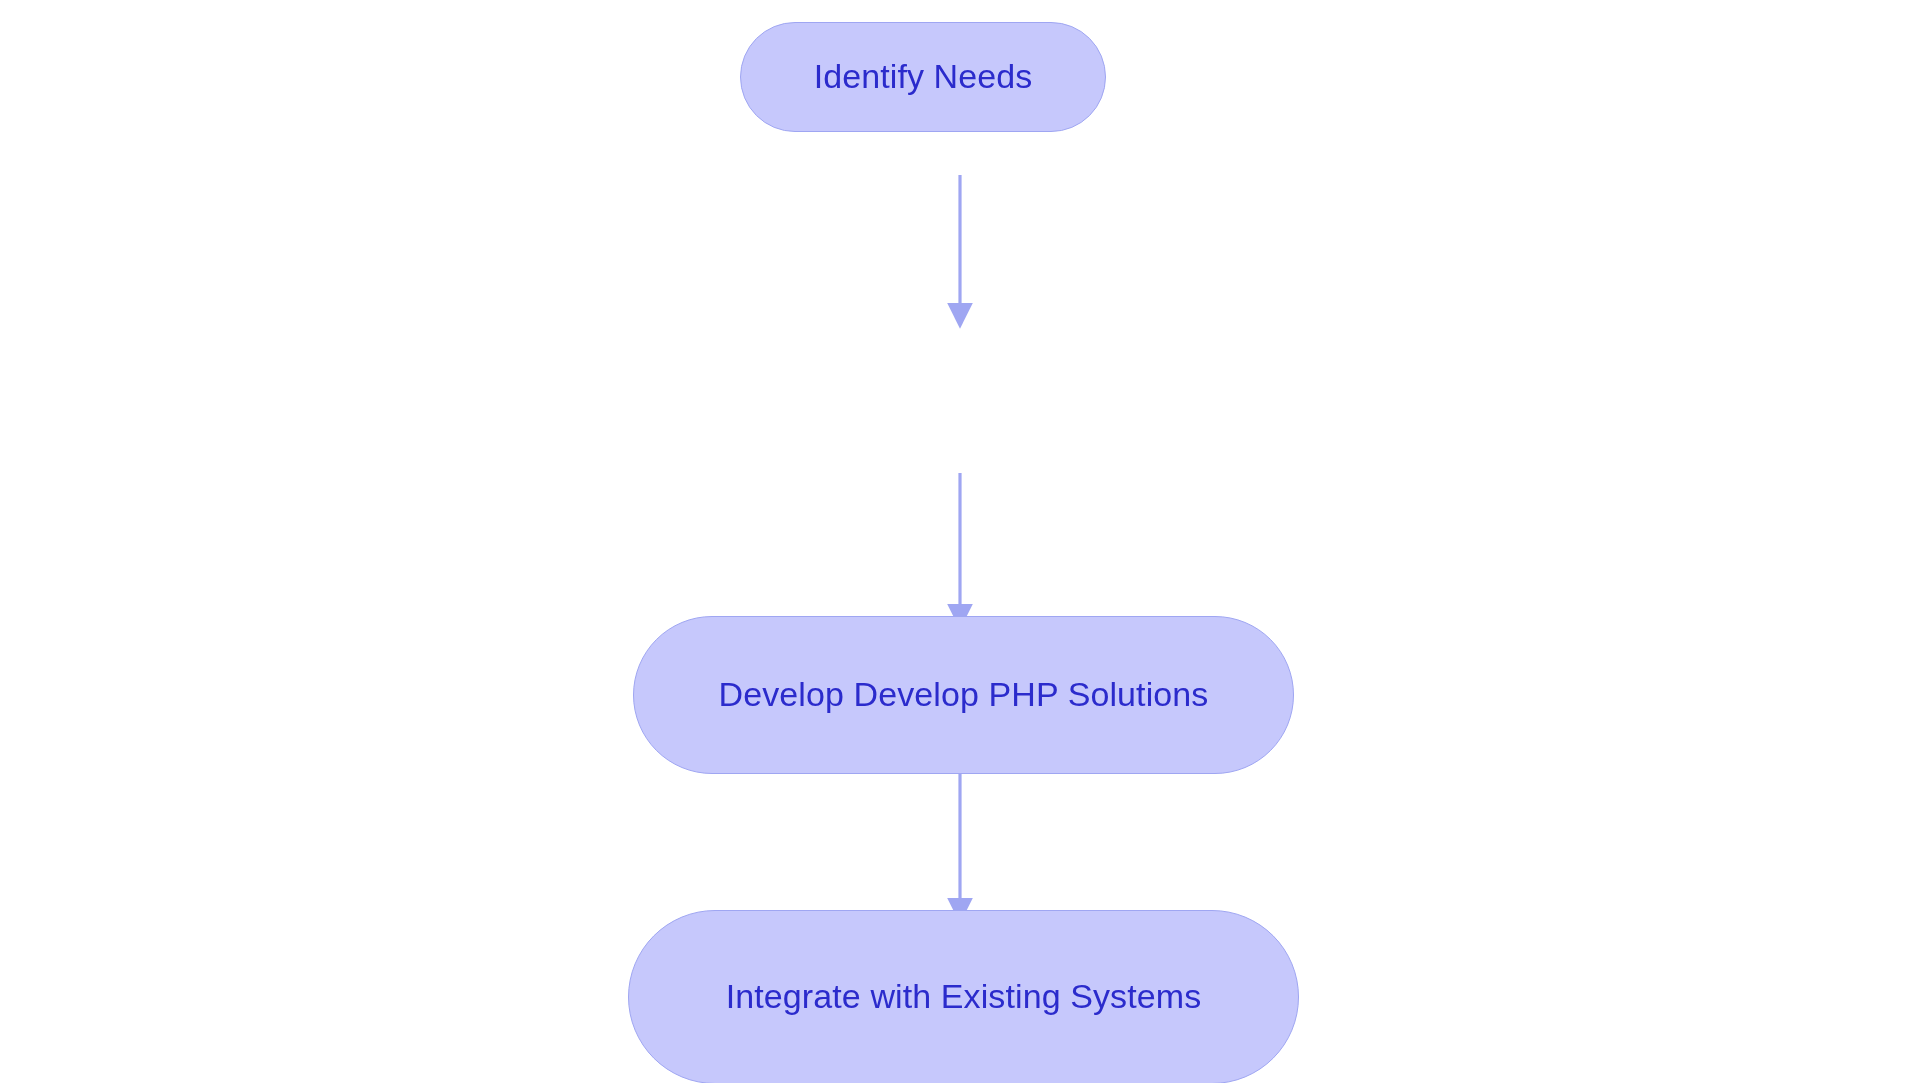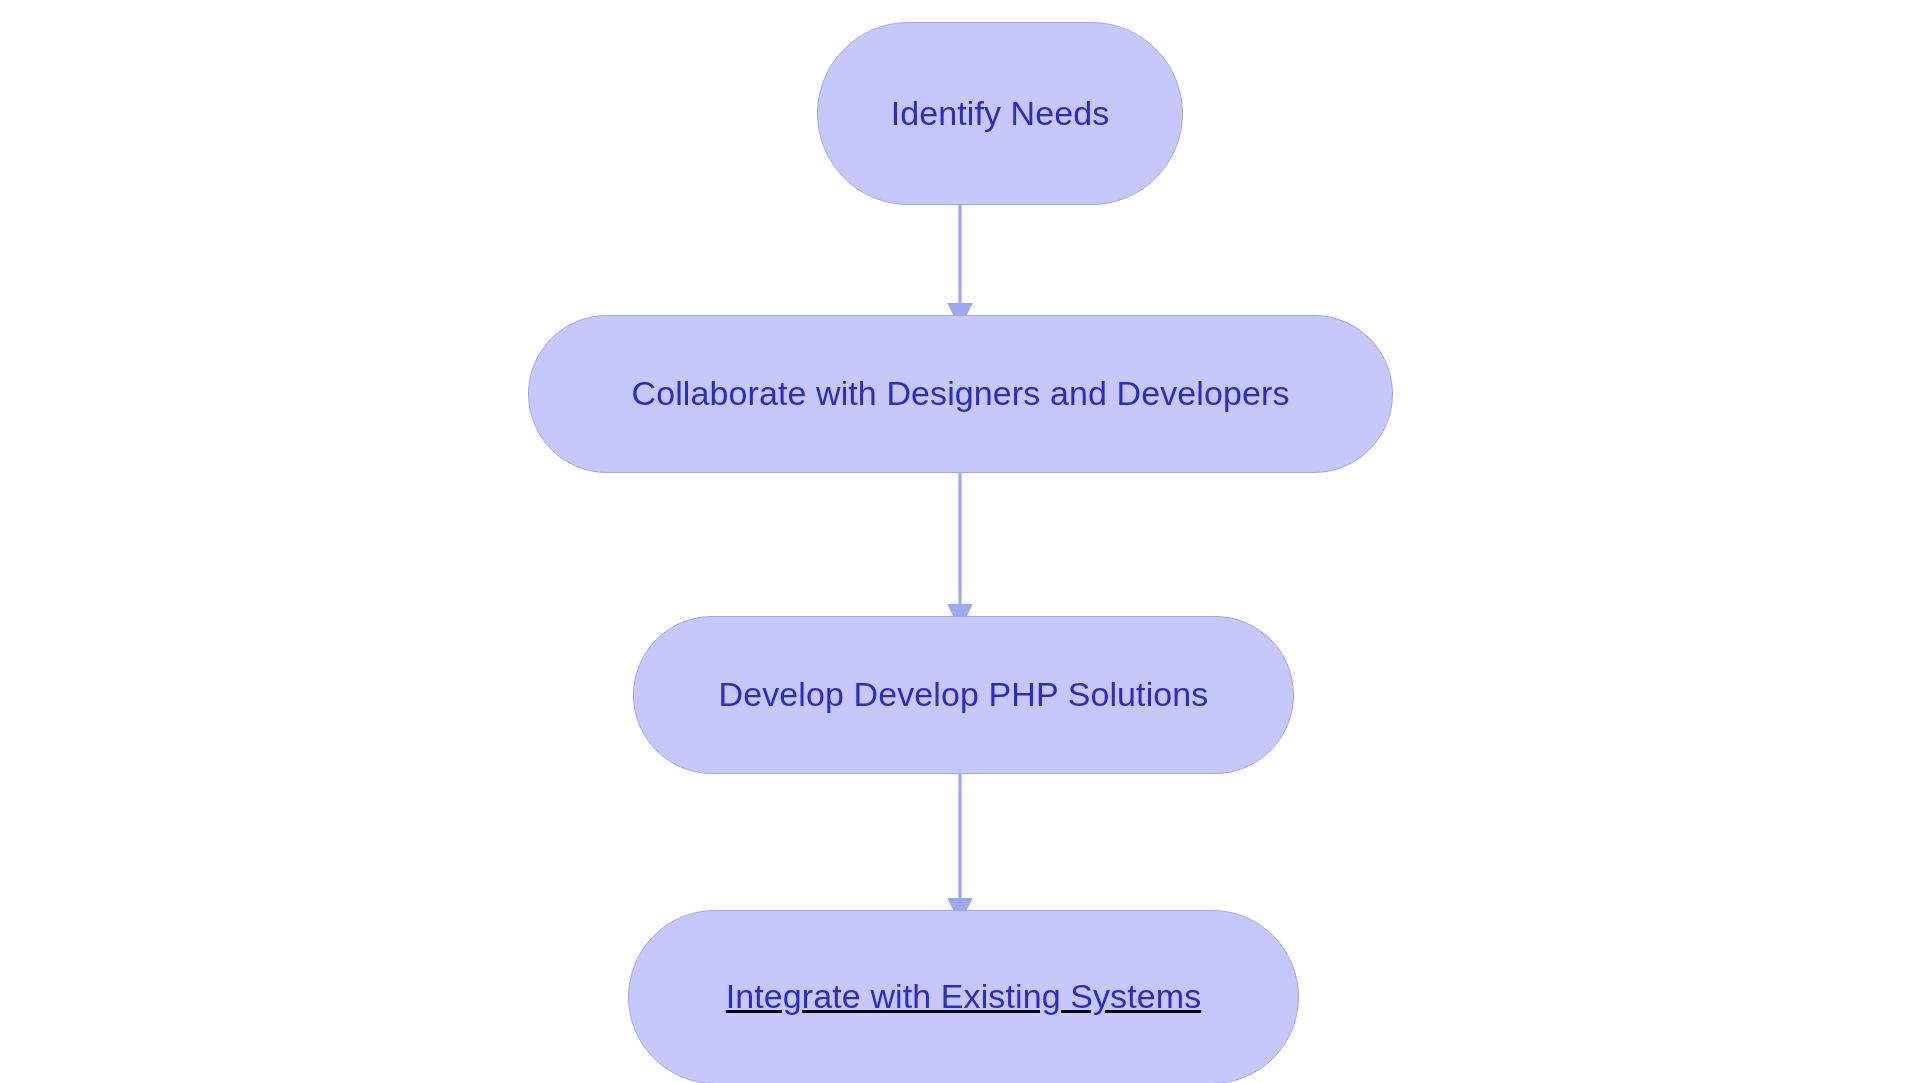--- a/index.html
+++ b/index.html
@@ -41,24 +41,24 @@
   .node-label {
     color: #2b2bcc;
     font-size: 34px;
     font-weight: 400;
     line-height: 1.1;
     letter-spacing: 0.1px;
     white-space: nowrap;
     font-family: "Liberation Sans", "DejaVu Sans", sans-serif;
   }
   
-  #node-0 { left: 817px; top: 22px;  width: 366px; height: 183px; }
+  #node-0 { left: 740px; top: 22px;  width: 366px; height: 110px; }
   #node-1 { left: 528px; top: 315px; width: 865px; height: 158px; }
   #node-2 { left: 633px; top: 616px; width: 661px; height: 158px; }
-  #node-3 { left: 628px; top: 910px; width: 671px; height: 174px; text-decoration: underline; }
+  #node-3 { left: 628px; top: 910px; width: 671px; height: 174px; }
 </style>
 </head>
 <body>
 
 <div id="flow-root">
 
   <svg id="flow-svg" viewBox="0 0 1920 1083" xmlns="http://www.w3.org/2000/svg">
     <defs>
       <marker id="arrowhead" markerWidth="10" markerHeight="8" refX="0.6" refY="4" orient="auto" markerUnits="strokeWidth">
         <path d="M0,0 L8,4 L0,8 z" fill="#9fa6f2"></path>
@@ -69,23 +69,20 @@
 
     <line x1="960" y1="473" x2="960" y2="606" stroke="#9fa6f2" stroke-width="3.2" marker-end="url(#arrowhead)"></line>
 
     <line x1="960" y1="774" x2="960" y2="900" stroke="#9fa6f2" stroke-width="3.2" marker-end="url(#arrowhead)"></line>
   </svg>
 
   <div class="node" id="node-0">
     <span class="node-label">Identify Needs</span>
   </div>
 
-  <div class="node" id="node-1">
-    <span class="node-label">Collaborate with Designers and Developers</span>
-  </div>
 
   <div class="node" id="node-2">
     <span class="node-label">Develop Develop PHP Solutions</span>
   </div>
 
   <div class="node" id="node-3">
     <span class="node-label">Integrate with Existing Systems</span>
   </div>
 
 </div>

